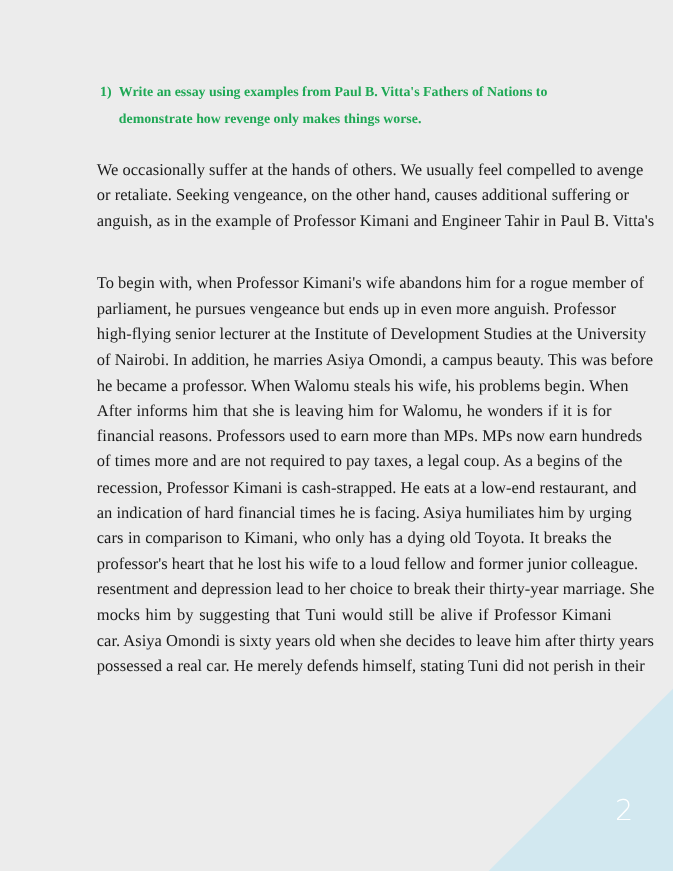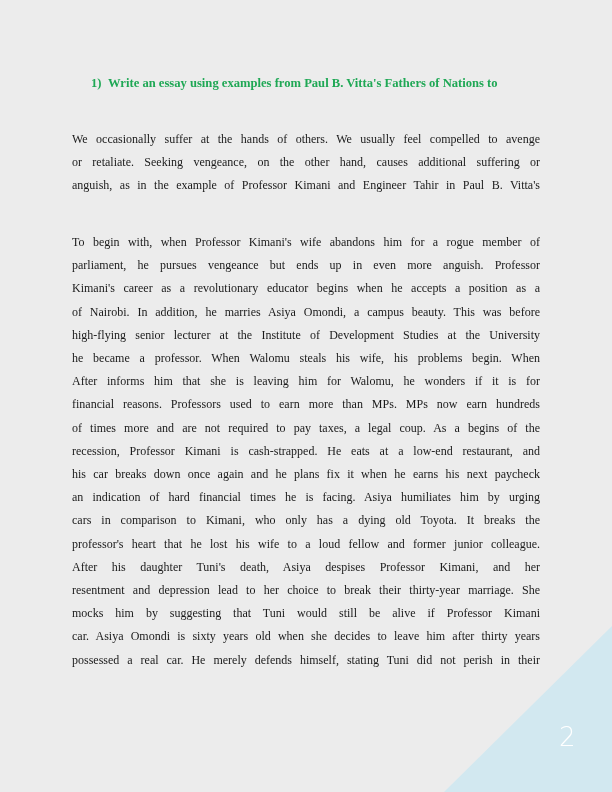--- a/index.html
+++ b/index.html
@@ -42,24 +42,24 @@
       display: inline-block;
       width: 17px;
     }
     .question .q-line2 {
       padding-left: 17px;
     }
     .body-text {
       position: absolute;
       left: 72px;
       width: 468px;
-      font-size: 12px;
+      font-size: 15px;
       line-height: 23.2px;
       text-align: justify;
-      margin: 0;
+      margin: 16px;
     }
     #para1 { top: 128px; }
     #para2 { top: 231px; text-align-last: left; }
     .line {
       display: block;
       text-align: justify;
       text-align-last: justify;
       white-space: nowrap;
     }
     .line.last {
@@ -79,43 +79,41 @@
 <body>
 
 <div class="page">
 
   <svg class="corner-triangle" viewBox="0 0 612 792" width="612" height="792">
     <polygon points="612,626 612,792 444,792" fill="#d2e8f0"></polygon>
   </svg>
 
   <div class="question">
     <div><span class="num">1)</span><span>Write an essay using examples from Paul B. Vitta's Fathers of Nations to</span></div>
+    <div class="q-line2">demonstrate how revenge only makes things worse.</div>
   </div>
 
   <div class="body-text" id="para1">
       <span class="line">We occasionally suffer at the hands of others. We usually feel compelled to avenge</span>
       <span class="line">or retaliate. Seeking vengeance, on the other hand, causes additional suffering or</span>
       <span class="line">anguish, as in the example of Professor Kimani and Engineer Tahir in Paul B. Vitta's</span>
     </div>
   <div class="body-text" id="para2">
       <span class="line">To begin with, when Professor Kimani's wife abandons him for a rogue member of</span>
       <span class="line">parliament, he pursues vengeance but ends up in even more anguish. Professor</span>
-      <span class="line">Kimani's career as a revolutionary educator begins when he accepts a position as a</span>
+      <span class="line">high-flying senior lecturer at the Institute of Development Studies at the University</span>
       <span class="line">of Nairobi. In addition, he marries Asiya Omondi, a campus beauty. This was before</span>
-      <span class="line">high-flying senior lecturer at the Institute of Development Studies at the University</span>
       <span class="line">he became a professor. When Walomu steals his wife, his problems begin. When</span>
       <span class="line">After informs him that she is leaving him for Walomu, he wonders if it is for</span>
       <span class="line">financial reasons. Professors used to earn more than MPs. MPs now earn hundreds</span>
       <span class="line">of times more and are not required to pay taxes, a legal coup. As a begins of the</span>
       <span class="line">recession, Professor Kimani is cash-strapped. He eats at a low-end restaurant, and</span>
-      <span class="line">his car breaks down once again and he plans fix it when he earns his next paycheck</span>
       <span class="line">an indication of hard financial times he is facing. Asiya humiliates him by urging</span>
       <span class="line">cars in comparison to Kimani, who only has a dying old Toyota. It breaks the</span>
       <span class="line">professor's heart that he lost his wife to a loud fellow and former junior colleague.</span>
-      <span class="line">After his daughter Tuni's death, Asiya despises Professor Kimani, and her</span>
       <span class="line">resentment and depression lead to her choice to break their thirty-year marriage. She</span>
       <span class="line">mocks him by suggesting that Tuni would still be alive if Professor Kimani</span>
       <span class="line">car. Asiya Omondi is sixty years old when she decides to leave him after thirty years</span>
       <span class="line">possessed a real car.  He merely defends himself, stating Tuni did not perish in their</span>
     </div>
 
   <div class="page-number">2</div>
 </div>
 
 </body></html>

